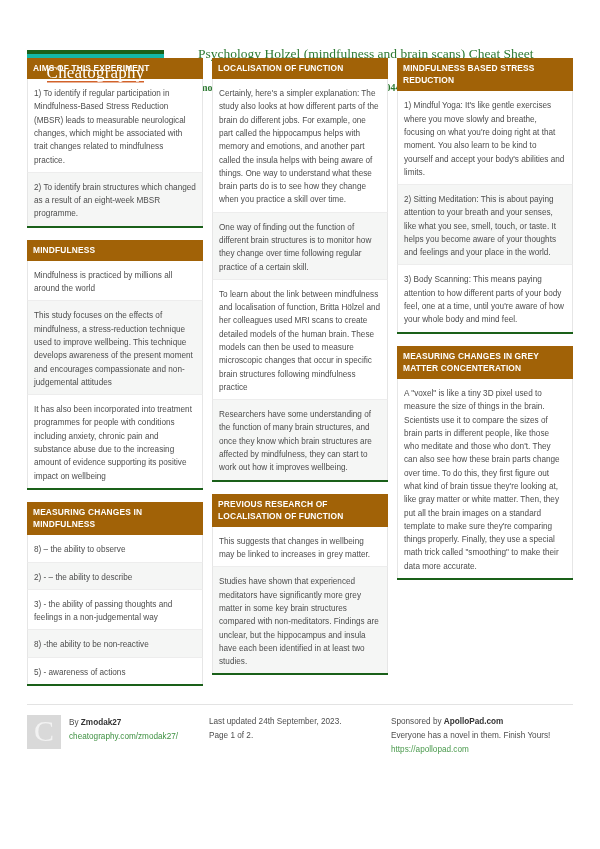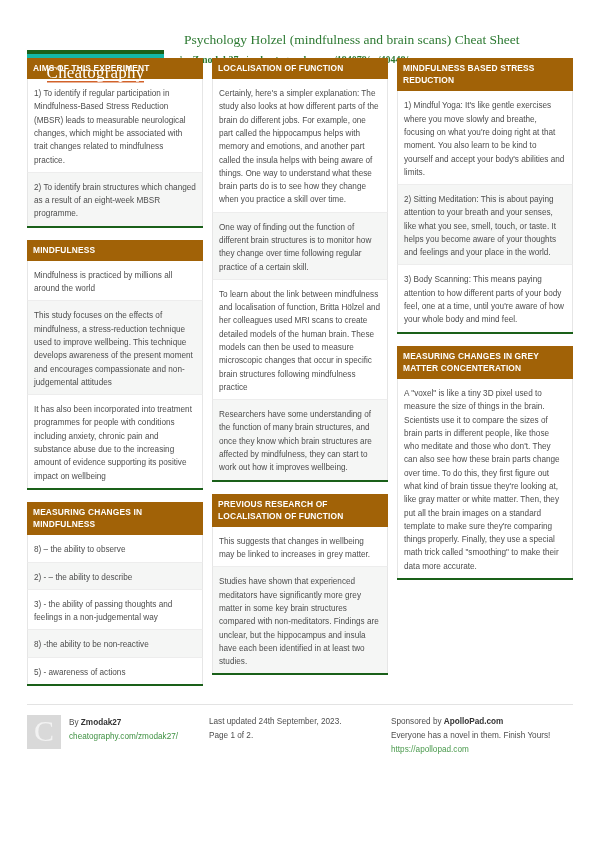--- a/index.html
+++ b/index.html
@@ -59,21 +59,21 @@
   .title-block {
     padding-left: 16px;
     padding-top: 2px;
   }
   .title {
     font-family: "Liberation Serif", serif;
     color: #2e7a33;
     font-size: 13.5px;
     font-weight: normal;
     line-height: 1.25;
-    margin: 4px;
+    margin: 18px;
     white-space: nowrap;
   }
   .subtitle {
     font-family: "Liberation Serif", serif;
     color: #2e7a33;
     font-size: 10px;
     line-height: 1.3;
     margin: 2px 0 0 0;
     white-space: nowrap;
   }

